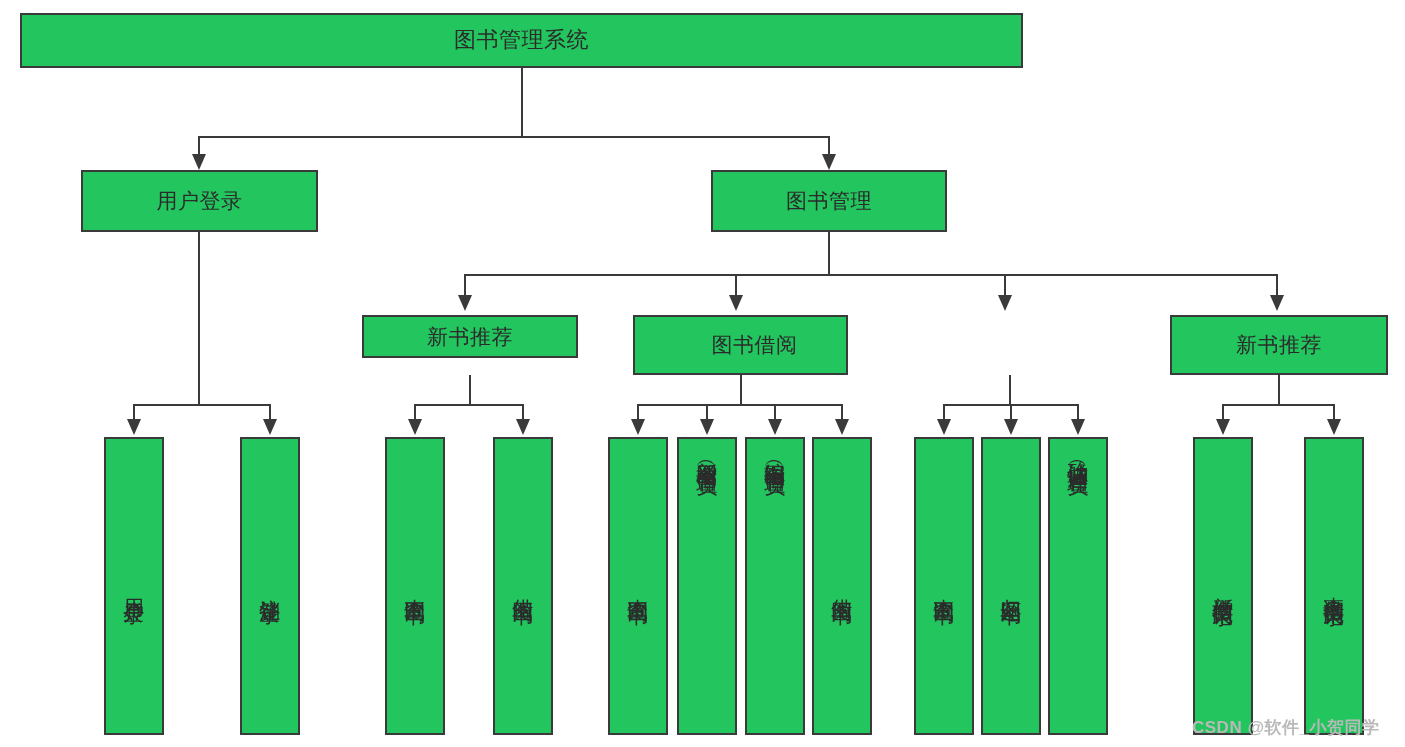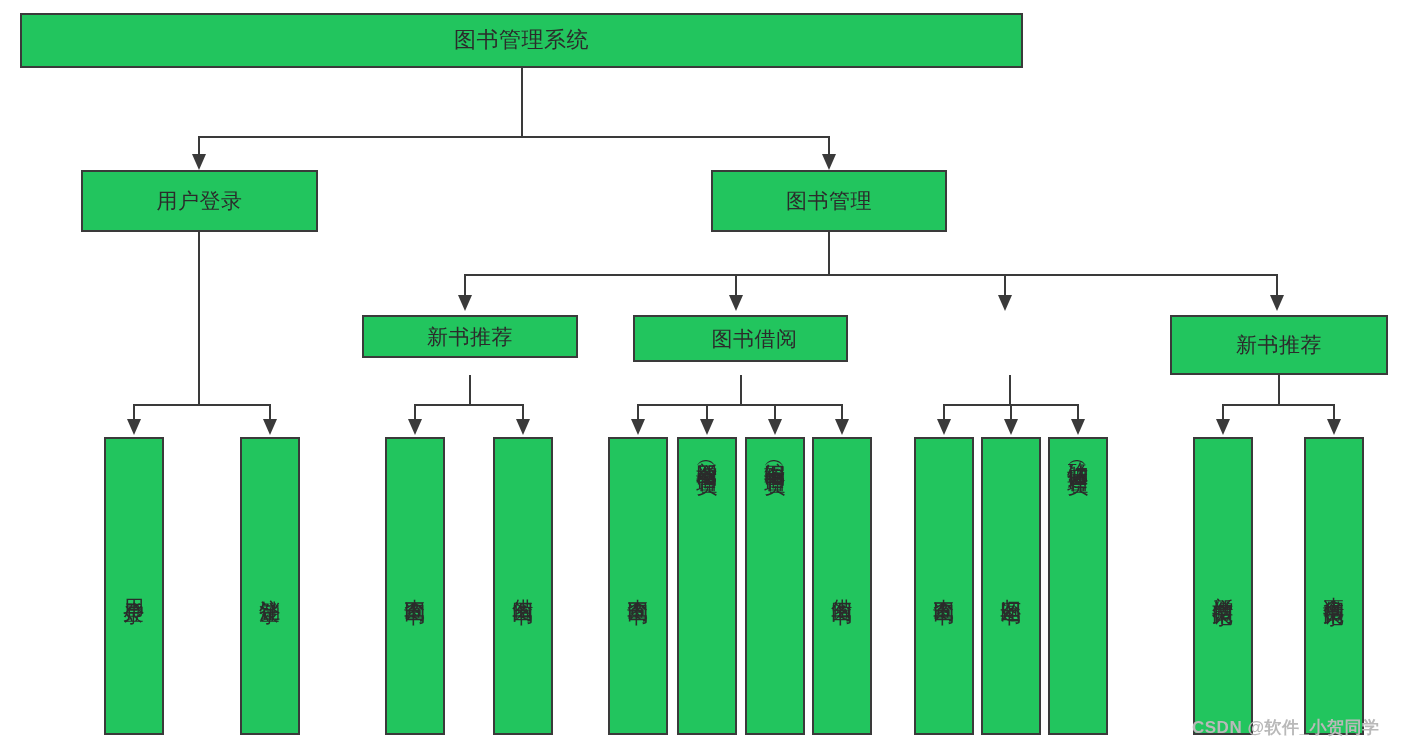--- a/index.html
+++ b/index.html
@@ -142,21 +142,21 @@
   <div class="conn v" style="left:1004px; top:274px; width:2px; height:22px;"></div>
   <div class="arrow-head" style="left:998px; top:295px;"></div>
 
   <div class="conn v" style="left:1276px; top:274px; width:2px; height:22px;"></div>
   <div class="arrow-head" style="left:1270px; top:295px;"></div>
 
   <div class="node horiz" style="left:362px; top:315px; width:216px; height:43px;">
     <span class="node-label">新书推荐</span>
   </div>
 
-  <div class="node horiz" style="left:633px; top:315px; width:215px; height:47px;padding-left:28px;">
+  <div class="node horiz" style="left:633px; top:315px; width:215px; height:60px;padding-left:28px;">
     <span class="node-label">图书借阅</span>
   </div>
 
 
   <div class="node horiz" style="left:1170px; top:315px; width:218px; height:60px;">
     <span class="node-label">新书推荐</span>
   </div>
 
   <div class="conn v" style="left:469px; top:375px; width:2px; height:29px;"></div>
   <div class="conn h" style="left:414px; top:404px; width:110px; height:2px;"></div>

